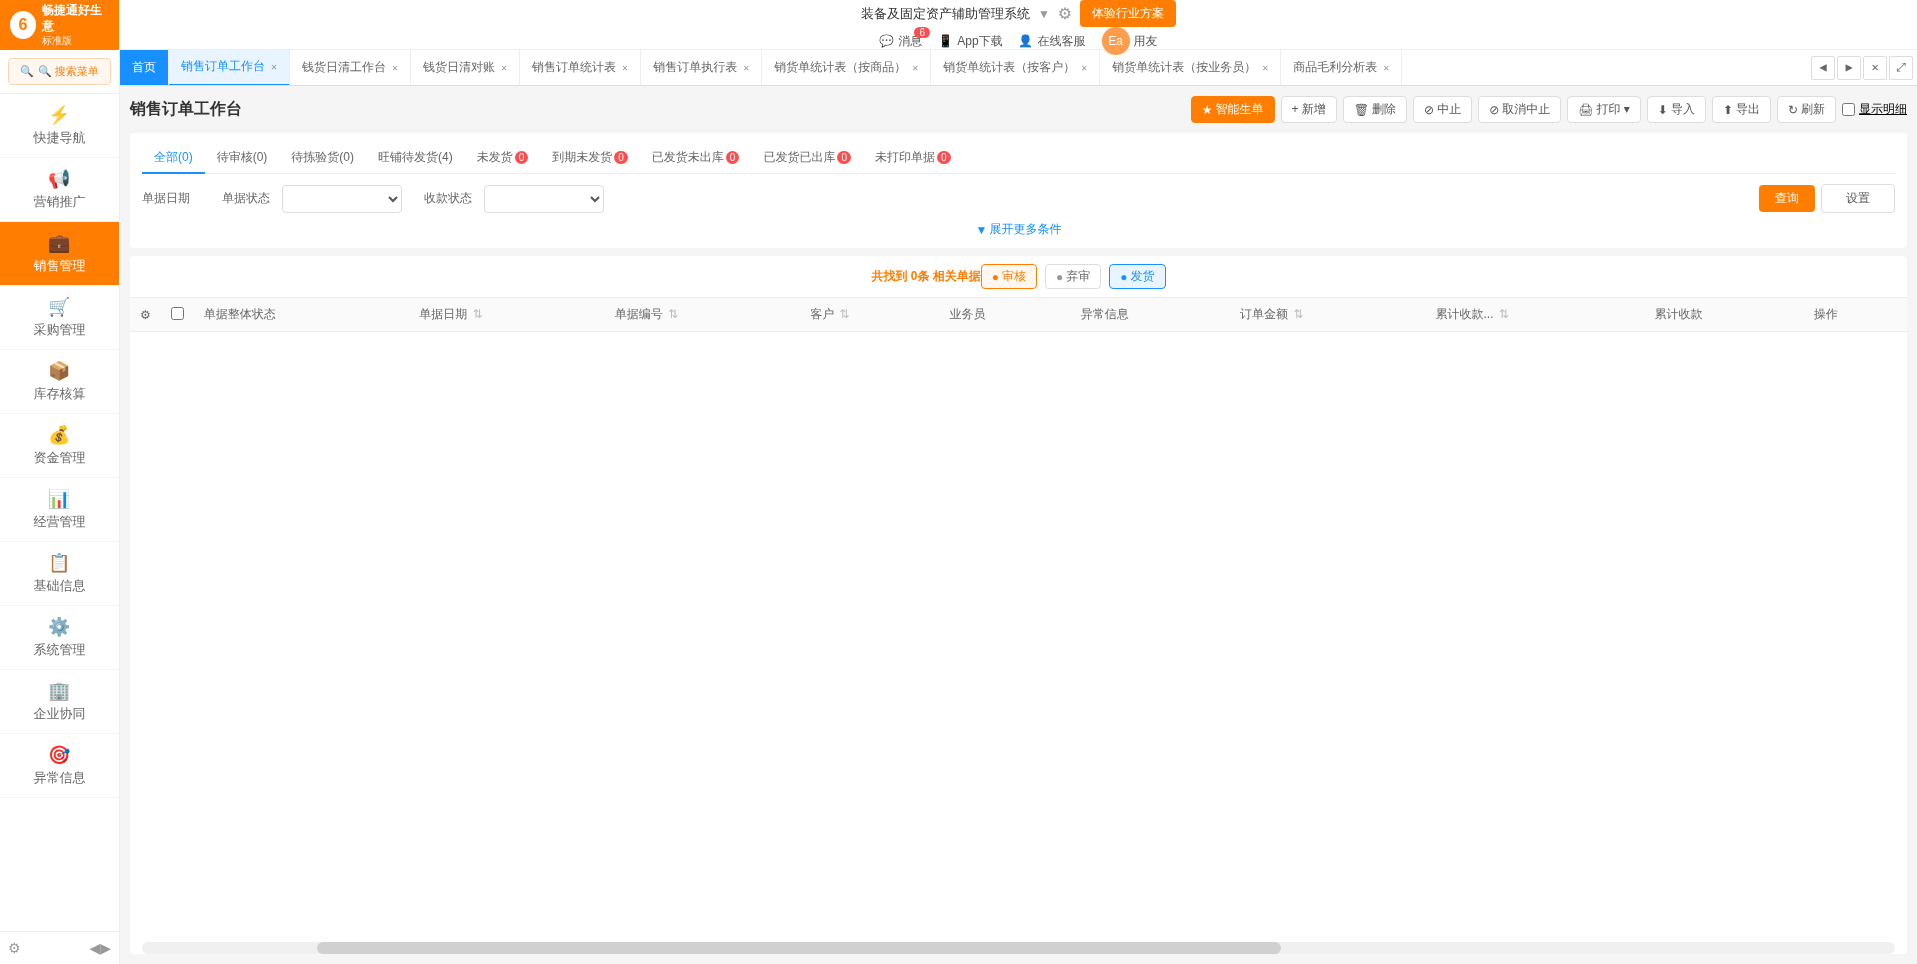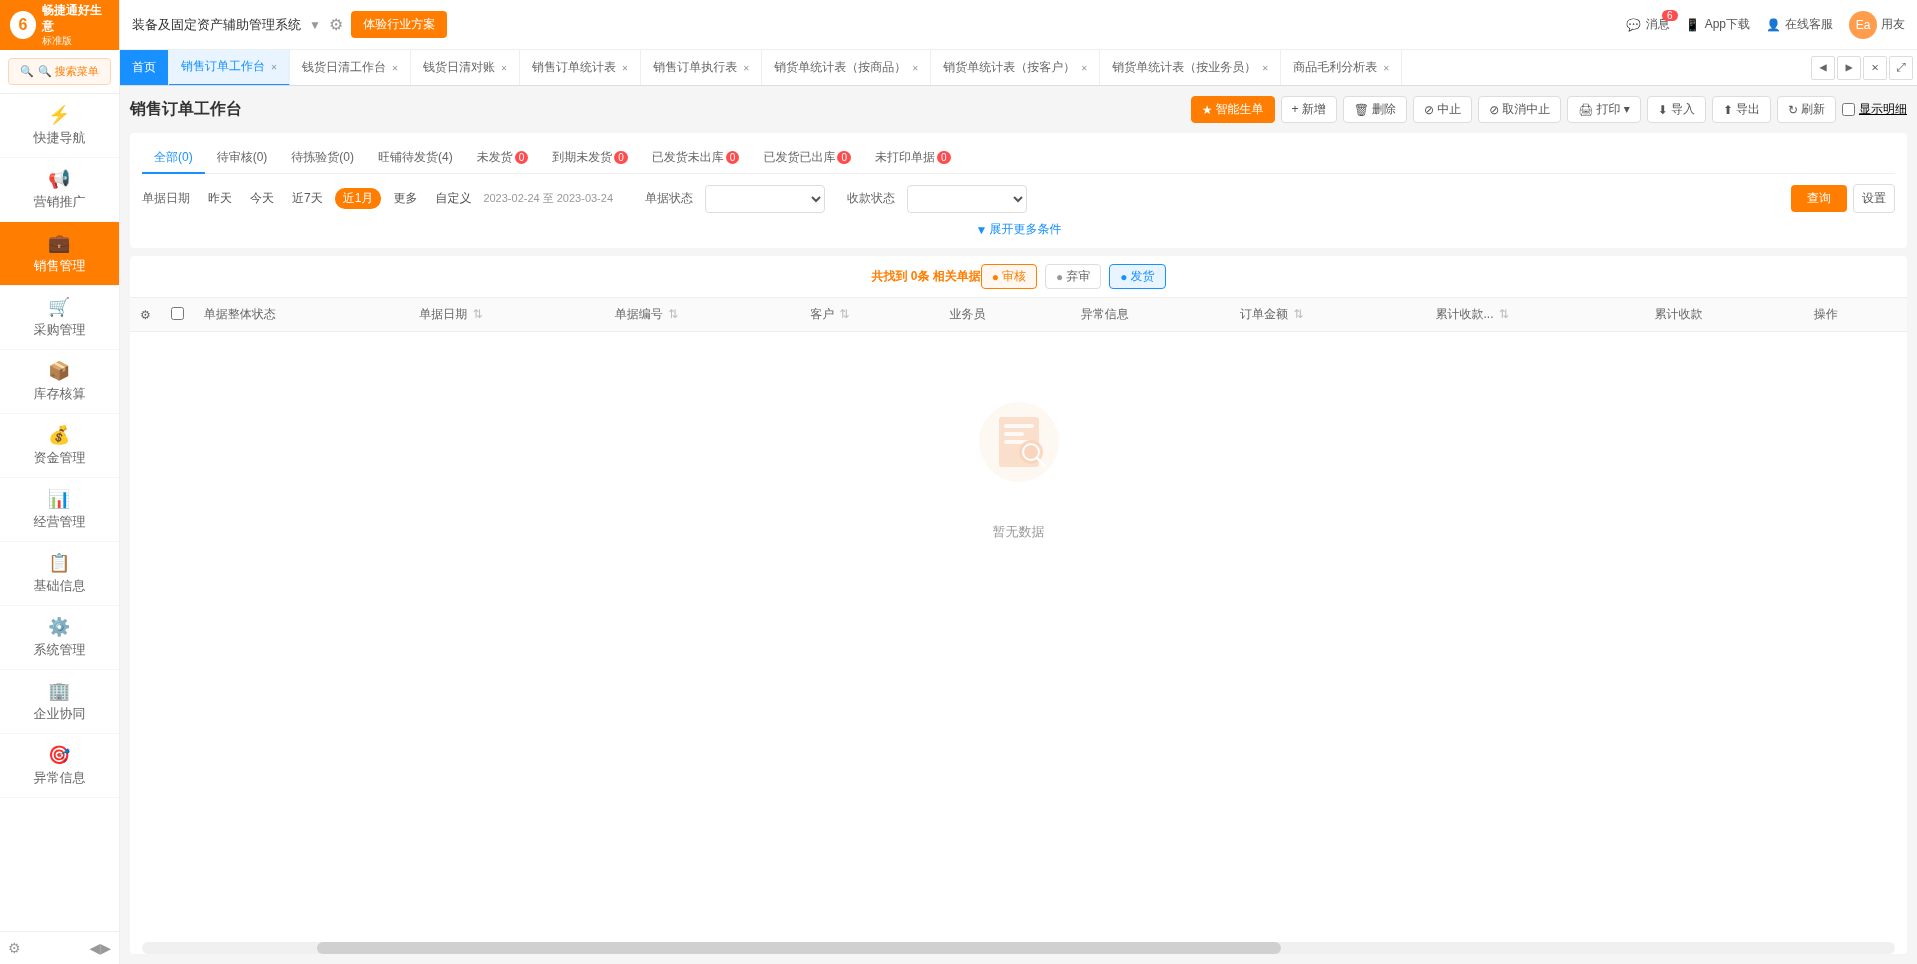--- a/index.html
+++ b/index.html
@@ -20,21 +20,21 @@
     .sidebar-item.active { background: #ff7d00; color: #fff; }
     .sidebar-item .icon { font-size: 18px; margin-bottom: 3px; }
     .sidebar-item .label { font-size: 13px; text-align: center; }
     .sidebar-footer { padding: 8px; display: flex; justify-content: space-between; border-top: 1px solid #eee; }
     .sidebar-footer-btn { color: #999; cursor: pointer; font-size: 14px; }
 
     
     .main { flex: 1; display: flex; flex-direction: column; overflow: hidden; }
 
     
-    .top-header { height: 50px; background: #fff; border-bottom: 1px solid #eee; display: flex; align-items: center; justify-content: space-between; padding: 0 12px; flex-shrink: 0; }
+    .top-header { height: 50px; background: #fff; border-bottom: 1px solid #eee; display: flex; align-items: center; justify-content: space-between; padding: 0 12px; flex-shrink: 0; flex-direction: column; }
     .top-header-left { display: flex; align-items: center; gap: 8px; }
     .system-name { font-size: 13px; color: #333; }
     .header-dropdown { color: #999; cursor: pointer; }
     .header-settings { color: #999; cursor: pointer; font-size: 16px; }
     .experience-btn { background: #ff7d00; color: #fff; border: none; padding: 5px 12px; border-radius: 4px; cursor: pointer; font-size: 12px; }
     .top-header-right { display: flex; align-items: center; gap: 16px; }
     .header-icon-item { display: flex; align-items: center; gap: 4px; color: #555; cursor: pointer; font-size: 12px; position: relative; }
     .header-badge { position: absolute; top: -6px; right: -8px; background: #ff4d4f; color: #fff; border-radius: 8px; font-size: 10px; padding: 0 4px; min-width: 16px; text-align: center; }
     .header-avatar { width: 28px; height: 28px; background: #ff9d4d; border-radius: 50%; display: flex; align-items: center; justify-content: center; color: #fff; font-size: 12px; }
 
@@ -63,21 +63,21 @@
     .filter-tab .badge-red { background: #ff4d4f; color: #fff; border-radius: 10px; font-size: 10px; padding: 1px 4px; margin-left: 2px; }
     .filter-row { display: flex; align-items: center; gap: 12px; }
     .filter-label { color: #666; white-space: nowrap; font-size: 12px; }
     .filter-date-group { display: flex; align-items: center; gap: 6px; font-size: 12px; color: #555; }
     .filter-date-btn { padding: 2px 6px; cursor: pointer; color: #555; border-radius: 3px; }
     .filter-date-btn.active { background: #ff7d00; color: #fff; border-radius: 10px; padding: 2px 8px; }
     .filter-date-range { font-size: 11px; color: #999; }
     .filter-select { height: 28px; border: 1px solid #ddd; border-radius: 4px; padding: 0 8px; font-size: 12px; color: #555; background: #fff; min-width: 120px; }
     .filter-expand { color: #1890ff; cursor: pointer; font-size: 12px; display: flex; align-items: center; gap: 2px; }
     .query-btn { background: #ff7d00; color: #fff; border: none; padding: 5px 16px; border-radius: 4px; cursor: pointer; font-size: 12px; }
-    .set-btn { background: #fff; color: #555; border: 1px solid #ddd; padding: 5px 8px; border-radius: 4px; cursor: pointer; font-size: 12px; }
+    .set-btn { background: #fff; color: #555; border: 1px solid #ddd; padding: 5px 24px; border-radius: 4px; cursor: pointer; font-size: 12px; }
 
     
     .table-area { background: #fff; border-radius: 4px; flex: 1; display: flex; flex-direction: column; overflow: hidden; }
     .table-toolbar { display: flex; align-items: center; justify-content: center; padding: 8px 12px; border-bottom: 1px solid #eee; }
     .result-count { font-size: 12px; color: #555; }
     .result-count span { color: #ff7d00; font-weight: bold; }
     .table-btns { display: flex; gap: 8px; }
     .tbl-btn { display: flex; align-items: center; gap: 3px; padding: 3px 10px; border-radius: 4px; cursor: pointer; font-size: 12px; border: 1px solid; }
     .tbl-btn.audit { color: #ff7d00; border-color: #ff7d00; background: #fff7f0; }
     .tbl-btn.revoke { color: #666; border-color: #ddd; background: #fff; }
@@ -325,29 +325,20 @@
         <div class="filter-tab">
           <span>已发货已出库</span><span class="badge-red">0</span>
         </div>
         <div class="filter-tab">
           <span>未打印单据</span><span class="badge-red">0</span>
         </div>
       </div>
 
       <div class="filter-row">
         <span class="filter-label">单据日期</span>
-        <div class="filter-date-group">
-          <span class="filter-date-btn">昨天</span>
-          <span class="filter-date-btn">今天</span>
-          <span class="filter-date-btn">近7天</span>
-          <span class="filter-date-btn active">近1月</span>
-          <span class="filter-date-btn">更多</span>
-          <span class="filter-date-btn">自定义</span>
-          <span class="filter-date-range">2023-02-24 至 2023-03-24</span>
-        </div>
         <span class="filter-label" style="margin-left:20px;">单据状态</span>
         <select class="filter-select">
           <option value=""></option>
         </select>
         <span class="filter-label" style="margin-left:10px;">收款状态</span>
         <select class="filter-select">
           <option value=""></option>
         </select>
         <div style="margin-left:auto; display:flex; gap:6px; align-items:center;">
           <button class="query-btn">查询</button>
@@ -427,35 +418,20 @@
               </th>
               <th>
                 <span>操作</span>
               </th>
             </tr>
           </thead>
           <tbody>
           </tbody>
         </table>
 
-        <div class="empty-state">
-          <div class="empty-icon">
-            <svg width="100" height="100" viewBox="0 0 100 100" fill="none" xmlns="http://www.w3.org/2000/svg">
-              <circle cx="50" cy="50" r="40" fill="#fde8d8" opacity="0.6"></circle>
-              <rect x="30" y="25" width="40" height="50" rx="3" fill="#f5a97a" opacity="0.7"></rect>
-              <rect x="35" y="32" width="30" height="4" rx="2" fill="#fff" opacity="0.8"></rect>
-              <rect x="35" y="40" width="20" height="4" rx="2" fill="#fff" opacity="0.8"></rect>
-              <rect x="35" y="48" width="25" height="4" rx="2" fill="#fff" opacity="0.8"></rect>
-              <circle cx="62" cy="60" r="12" fill="#f5a97a" opacity="0.9"></circle>
-              <circle cx="62" cy="60" r="8" fill="none" stroke="#fff" stroke-width="2"></circle>
-              <line x1="68" y1="66" x2="75" y2="73" stroke="#fff" stroke-width="2.5" stroke-linecap="round"></line>
-            </svg>
-          </div>
-          <span class="empty-text">暂无数据</span>
-        </div>
       </div>
 
       <div class="horizontal-scroll">
         <div class="horizontal-scroll-thumb"></div>
       </div>
 
     </div>
 
   </div>
 </div>

